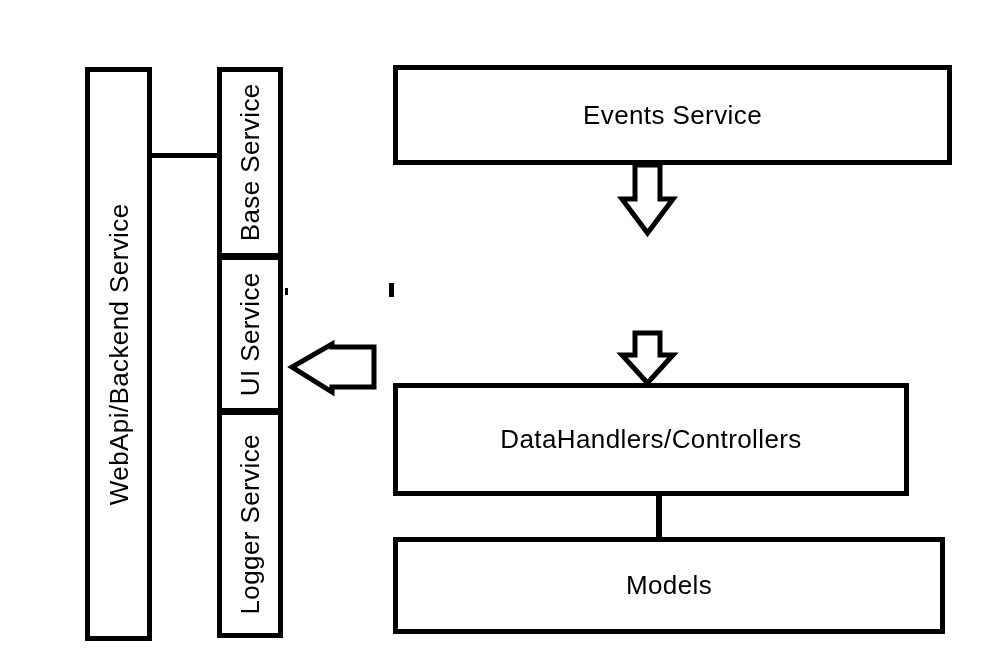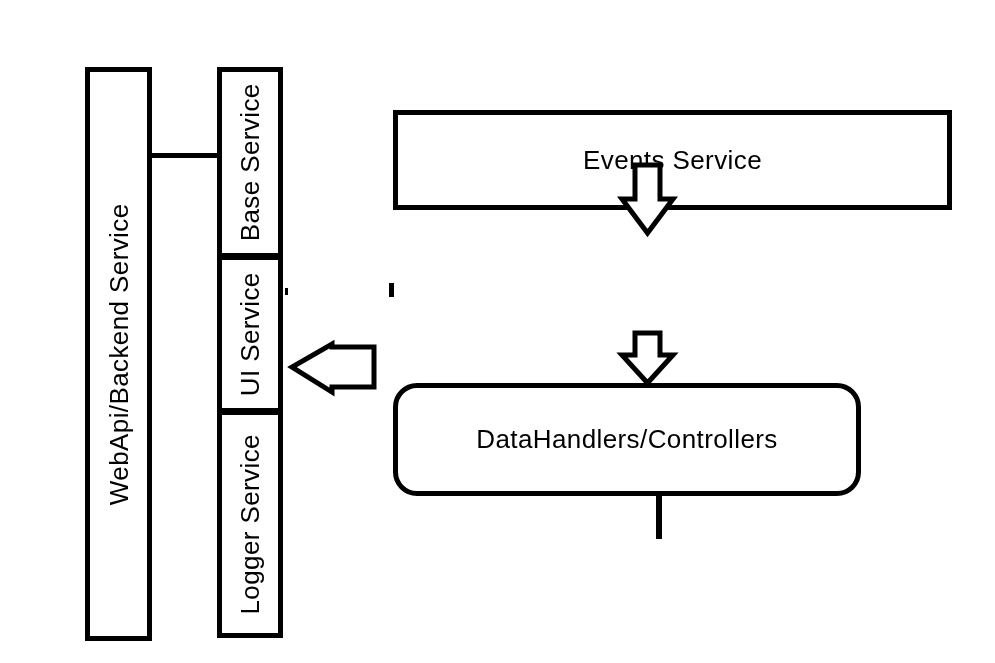--- a/index.html
+++ b/index.html
@@ -79,37 +79,40 @@
   </div>
 
   <div class="node vert" style="left:217px; top:410px; width:66px; height:228px;">
     <span class="label">Logger Service</span>
   </div>
 
   <div class="artifact" style="left:279px; top:257px; width:4px; height:5px;"></div>
   <div class="artifact" style="left:285px; top:288px; width:3px; height:7px;"></div>
   <div class="artifact" style="left:389px; top:283px; width:5px; height:14px;"></div>
 
-  <div class="node" style="left:393px; top:65px; width:559px; height:100px;margin-top:45px;">
+  <div class="node" style="left:393px; top:65px; width:559px; height:100px;">
     <span class="label">Events Service</span>
   </div>
 
   <svg class="arrow" style="left:618px; top:163px;" width="80" height="76" viewBox="0 0 80 76">
     <polygon points="17,2 42,2 42,36 55,36 29.5,70 4,36 17,36"></polygon>
   </svg>
 
 
   <svg class="arrow" style="left:618px; top:331px;" width="80" height="56" viewBox="0 0 80 56">
     <polygon points="17,2 42,2 42,24 55,24 29.5,52 4,24 17,24"></polygon>
   </svg>
 
-  <div class="node" style="left:393px; top:383px; width:468px; height:113px;border-radius:24px;">
+  <div class="node" style="left:393px; top:383px; width:516px; height:113px;">
     <span class="label">DataHandlers/Controllers</span>
   </div>
 
   <div class="connector" style="left:656px; top:494px; width:6px; height:45px;"></div>
 
+  <div class="node" style="left:393px; top:537px; width:552px; height:97px;">
+    <span class="label">Models</span>
+  </div>
 
   <svg class="arrow" style="left:288px; top:341px;" width="92" height="54" viewBox="0 0 92 54">
     <polygon points="86,6 86,46 44,46 44,51 4,26 44,3 44,6"></polygon>
   </svg>
 
 </div>
 
 </body></html>

